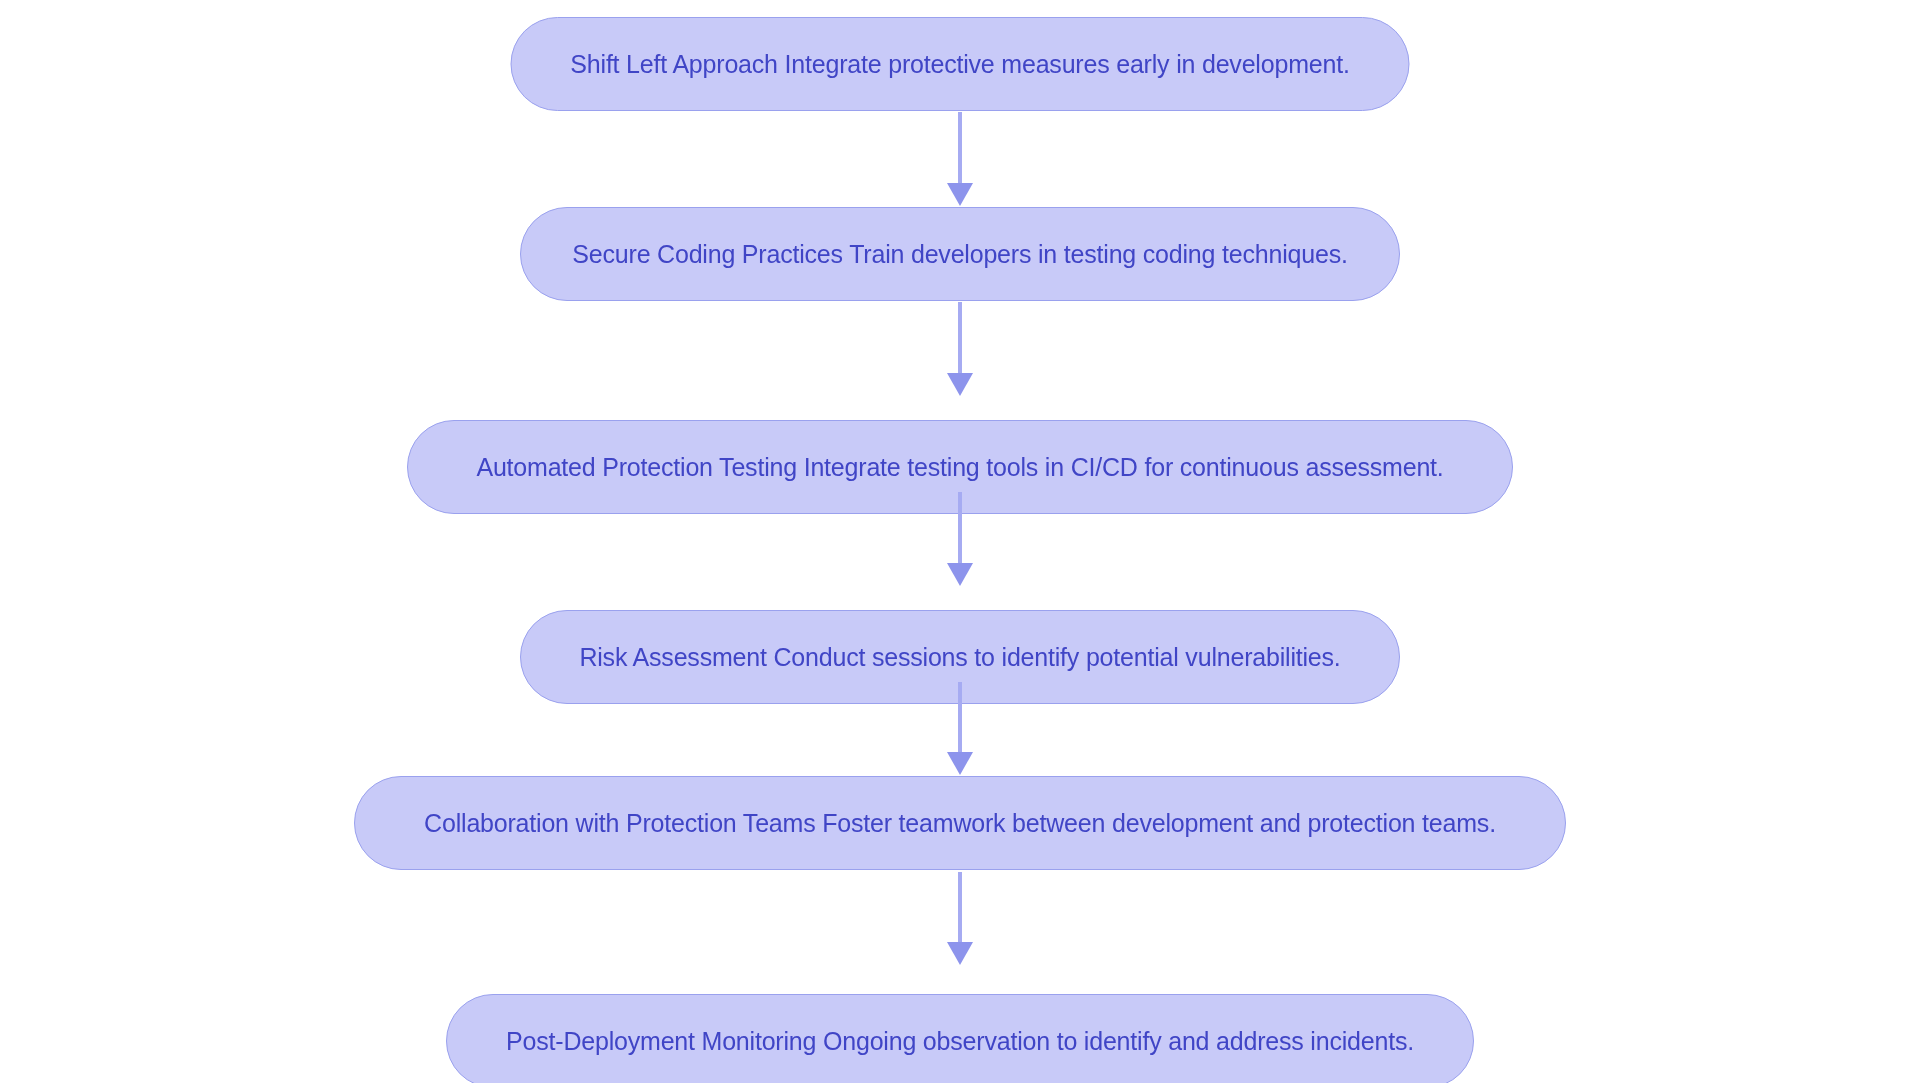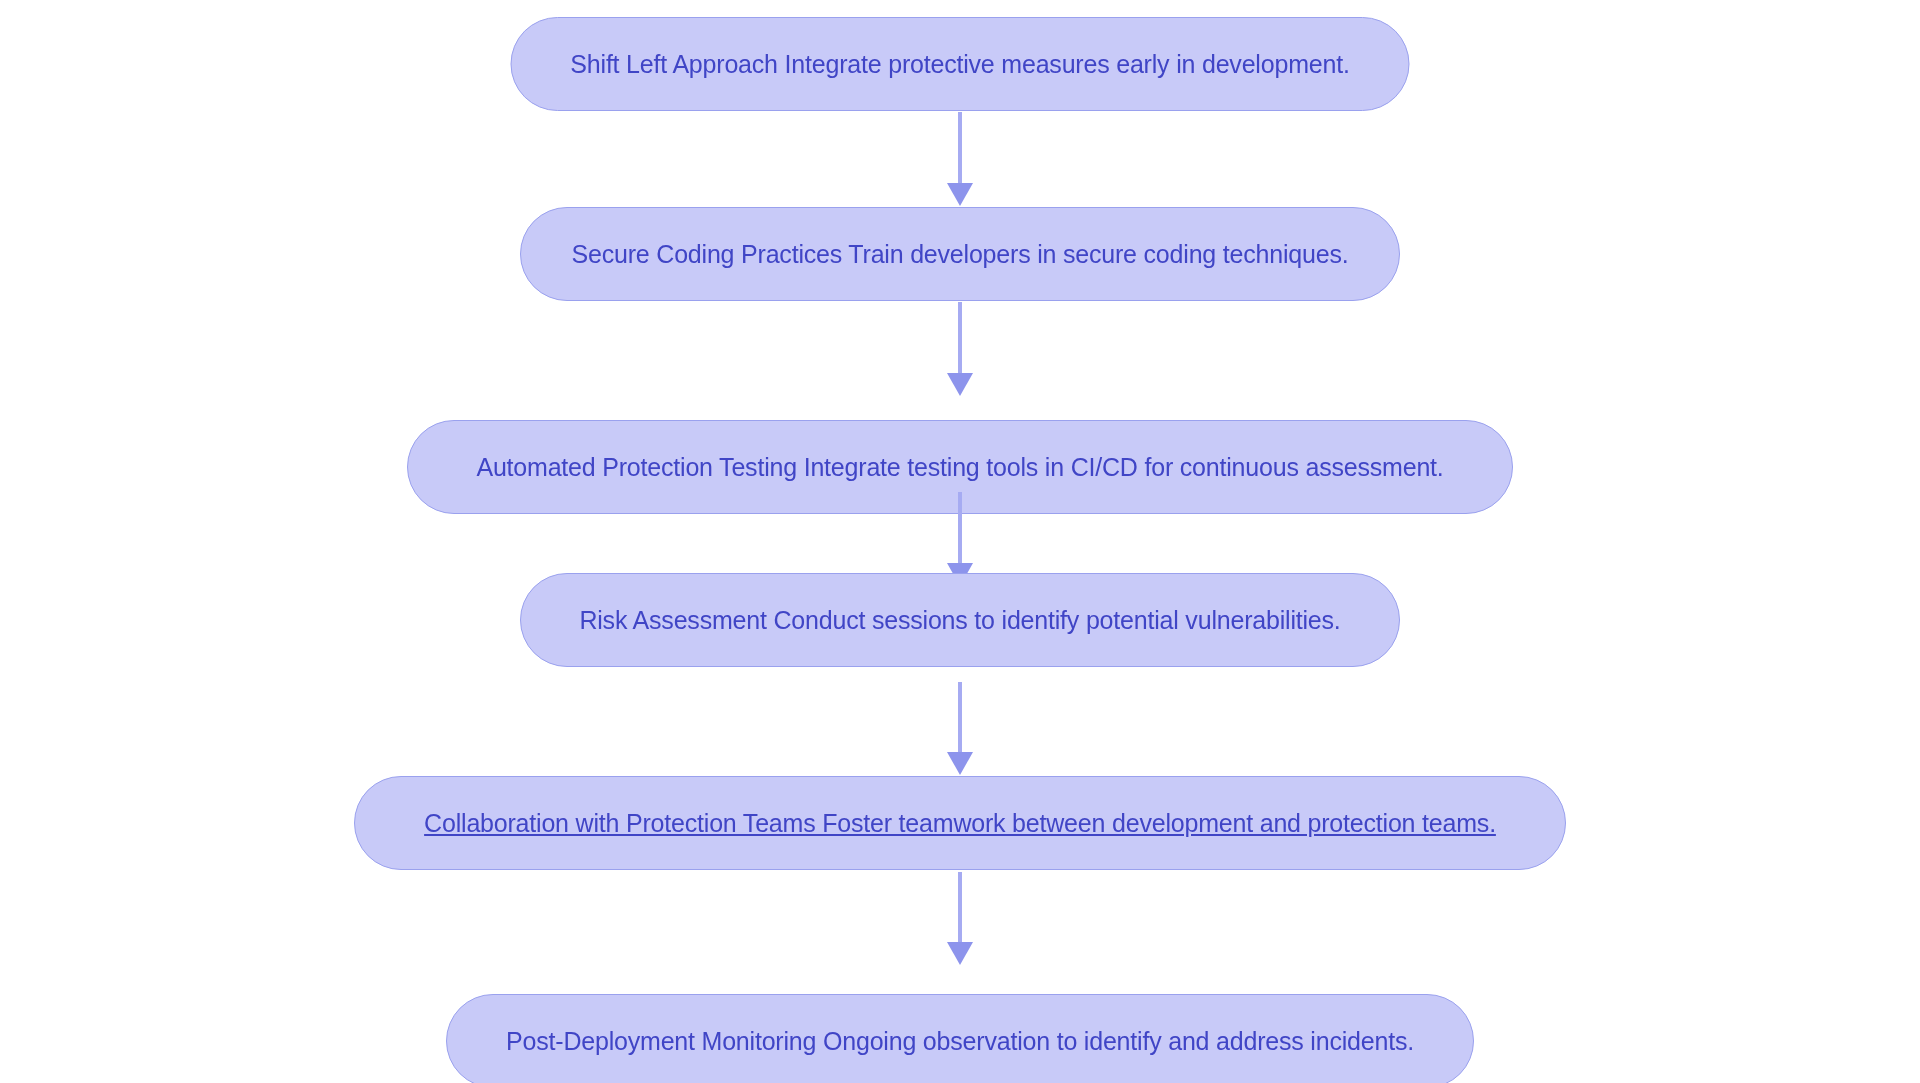--- a/index.html
+++ b/index.html
@@ -29,22 +29,22 @@
     align-items: center;
     justify-content: center;
     font-size: 25px;
     letter-spacing: -0.2px;
     white-space: nowrap;
     box-sizing: border-box;
   }
   .n1 { top: 17px;  width: 899px;  }
   .n2 { top: 207px; width: 880px;  }
   .n3 { top: 420px; width: 1106px; }
-  .n4 { top: 573px; width: 880px;  }
-  .n5 { top: 776px; width: 1212px; text-decoration: underline; }
+  .n4 { top: 610px; width: 880px;  }
+  .n5 { top: 776px; width: 1212px; }
   .n6 { top: 966px; width: 1028px; margin-top: 28px; }
 
   .arrow {
     position: absolute;
     left: 50%;
     transform: translateX(-50%);
     width: 26px;
     display: flex;
     flex-direction: column;
     align-items: center;
@@ -75,21 +75,21 @@
   <div class="node n1">
     <span>Shift Left Approach Integrate protective measures early in development.</span>
   </div>
 
   <div class="arrow a1">
     <div class="stem"></div>
     <div class="head"></div>
   </div>
 
   <div class="node n2">
-    <span>Secure Coding Practices Train developers in secure coding techniques.</span>
+    <span>Secure Coding Practices Train developers in testing coding techniques.</span>
   </div>
 
   <div class="arrow a2">
     <div class="stem"></div>
     <div class="head"></div>
   </div>
 
   <div class="node n3">
     <span>Automated Protection Testing Integrate testing tools in CI/CD for continuous assessment.</span>
   </div>

